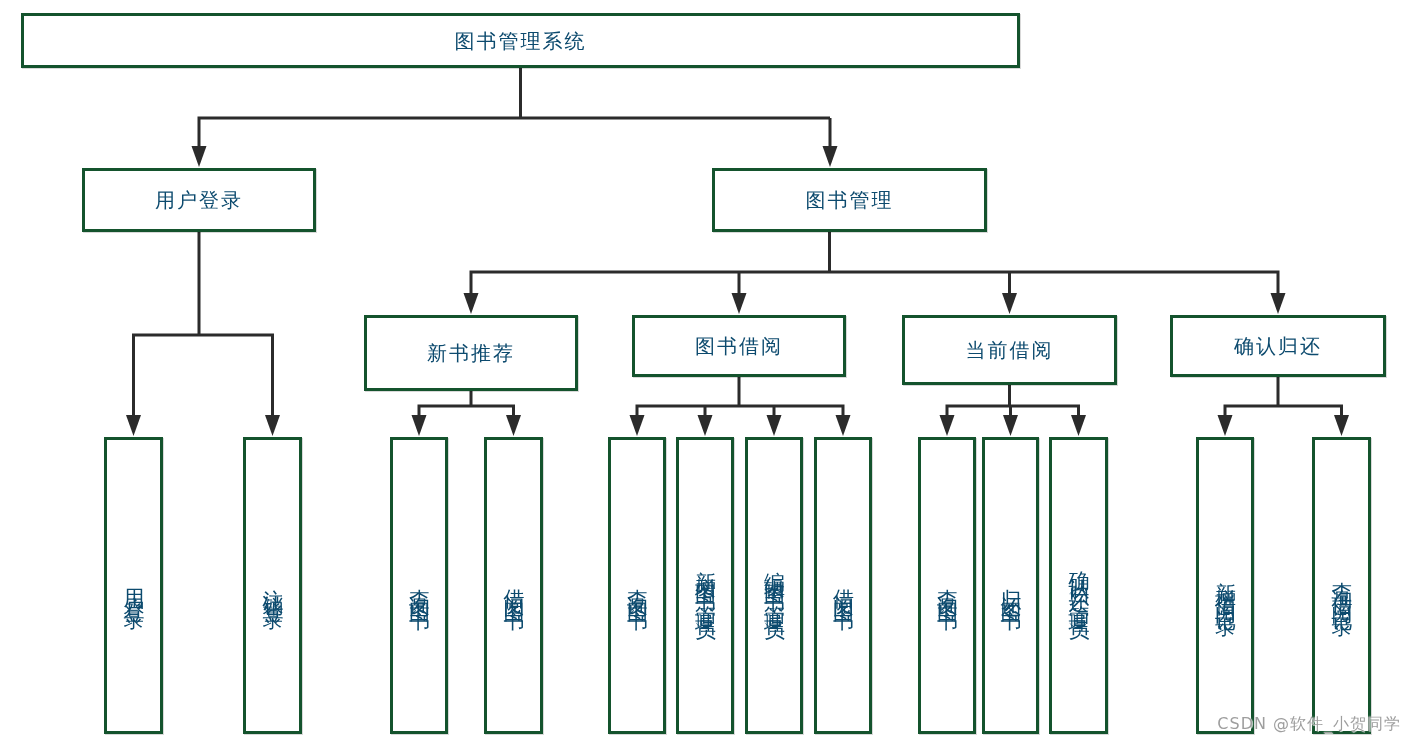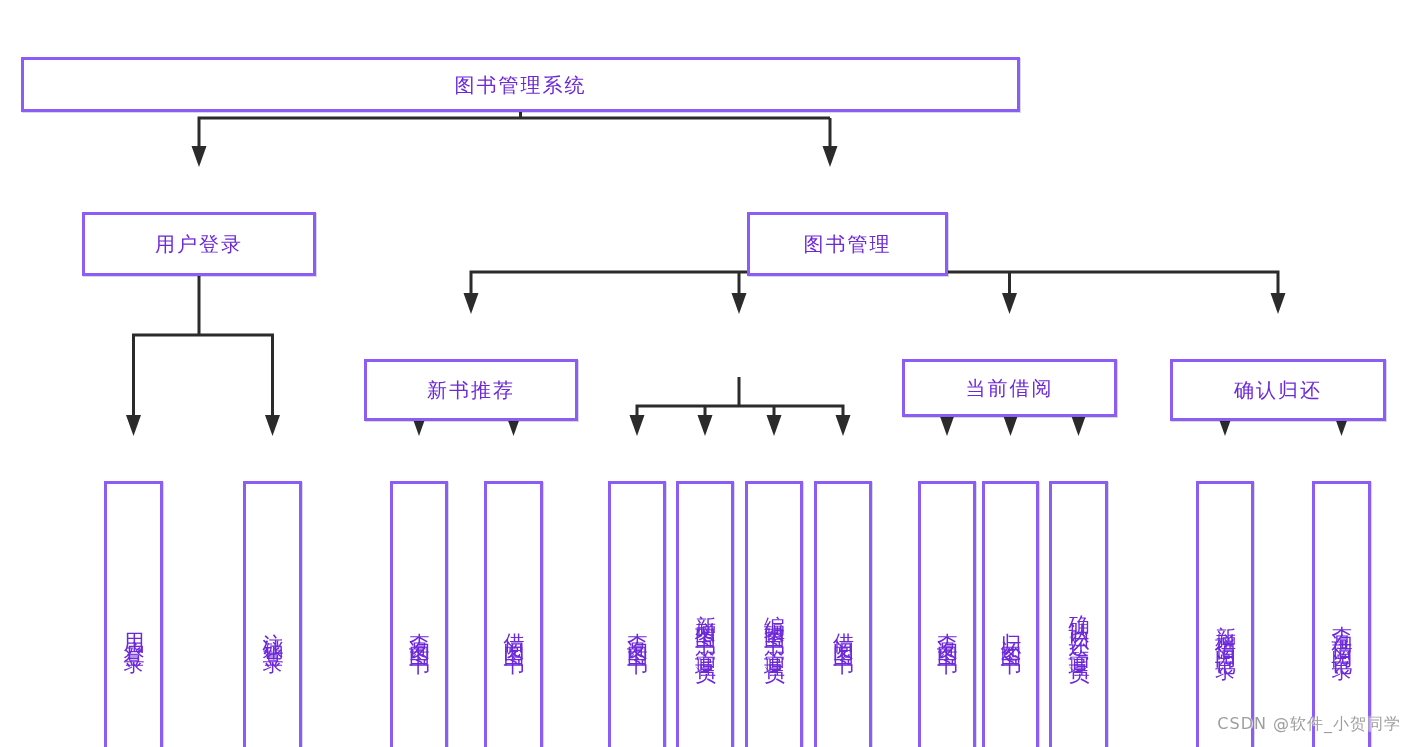--- a/index.html
+++ b/index.html
@@ -3,22 +3,22 @@
 <meta charset="utf-8">
 <style>
   html,body{margin:0;padding:0;background:#ffffff;}
   .canvas{
     position:relative;width:1405px;height:747px;background:#ffffff;
     font-family:"DejaVu Sans","Liberation Sans",sans-serif;overflow:hidden;
   }
   .connectors{position:absolute;left:0;top:0;z-index:0;}
   .node{
     position:absolute;box-sizing:border-box;background:#ffffff;
-    border:3px solid #8b5cf6;display:flex;align-items:center;justify-content:center;
-    z-index:1;color:#6d28d9;box-shadow:1px 1px 0 rgba(0,0,0,0.15);margin-top:44px;
+    border:3px solid #14532d;display:flex;align-items:center;justify-content:center;
+    z-index:1;color:#0c4a6e;box-shadow:1px 1px 0 rgba(0,0,0,0.15);
   }
   .hlabel{font-size:20px;letter-spacing:2px;line-height:1;white-space:nowrap;}
   .leaf .vlabel{
     writing-mode:vertical-rl;text-orientation:mixed;
     font-size:21px;letter-spacing:7px;line-height:1;
   }
   .watermark{
     position:absolute;z-index:3;right:4px;top:714px;
     font-size:16px;color:#9e9e9e;letter-spacing:1px;white-space:nowrap;
     text-shadow:0 0 2px #ffffff,1px 1px 0 rgba(255,255,255,0.6);
@@ -67,28 +67,31 @@
     </g>
   </svg>
 
   <div class="node" style="left:21px;top:13px;width:999px;height:55px">
     <span class="hlabel">图书管理系统</span>
   </div>
 
   <div class="node" style="left:82px;top:168px;width:234px;height:64px">
     <span class="hlabel">用户登录</span>
   </div>
-  <div class="node" style="left:747px;top:168px;width:201px;height:64px">
+  <div class="node" style="left:712px;top:168px;width:275px;height:64px">
     <span class="hlabel">图书管理</span>
   </div>
 
-  <div class="node" style="left:364px;top:315px;width:214px;height:62px">
+  <div class="node" style="left:364px;top:315px;width:214px;height:76px">
     <span class="hlabel">新书推荐</span>
   </div>
-  <div class="node" style="left:902px;top:315px;width:215px;height:58px">
+  <div class="node" style="left:632px;top:315px;width:214px;height:62px">
+    <span class="hlabel">图书借阅</span>
+  </div>
+  <div class="node" style="left:902px;top:315px;width:215px;height:70px">
     <span class="hlabel">当前借阅</span>
   </div>
   <div class="node" style="left:1170px;top:315px;width:216px;height:62px">
     <span class="hlabel">确认归还</span>
   </div>
 
   <div class="node leaf" style="left:104px;top:437px;width:59px;height:297px">
     <span class="vlabel">用户登录</span>
   </div>
   <div class="node leaf" style="left:243px;top:437px;width:59px;height:297px">

